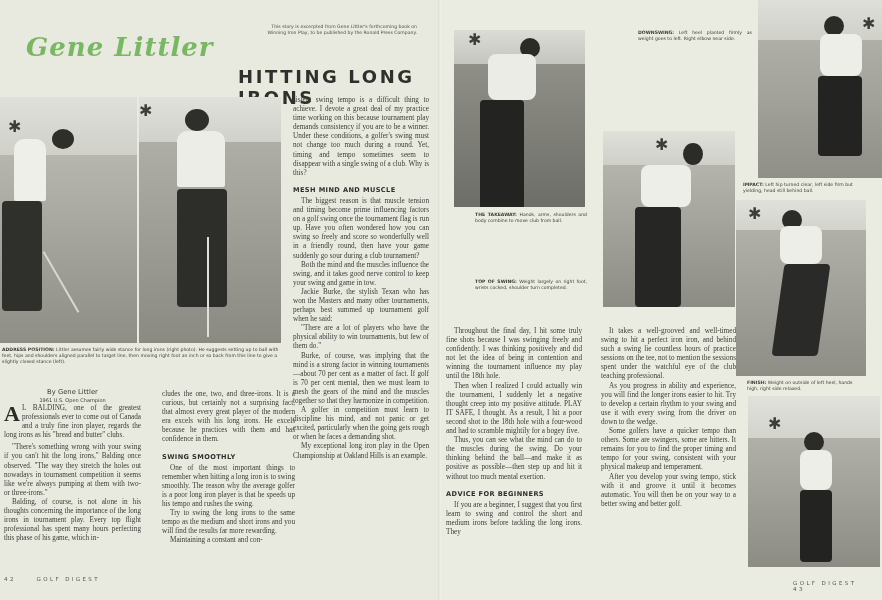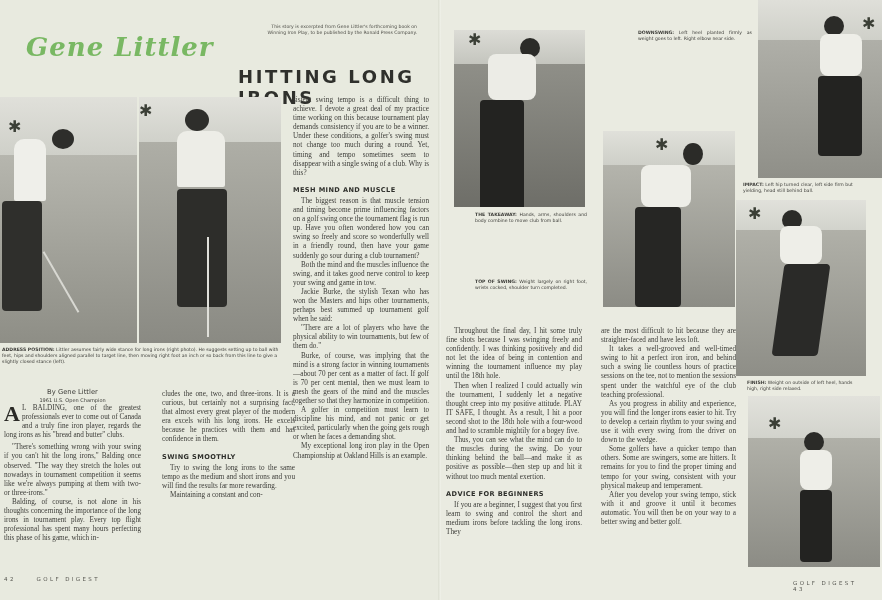--- a/index.html
+++ b/index.html
@@ -65,30 +65,31 @@
     <div class="byline">By Gene Littler</div>
     <div class="byline2">1961 U.S. Open Champion</div>
     <p class="noindent"><span class="dropcap">A</span><span>L BALDING, one of the greatest professionals ever to come out of Canada and a truly fine iron player, regards the long irons as his "bread and butter" clubs.</span></p>
     <p style="margin-top:3px;">"There's something wrong with your swing if you can't hit the long irons," Balding once observed. "The way they stretch the holes out nowadays in tournament competition it seems like we're always pumping at them with two- or three-irons."</p>
     <p>Balding, of course, is not alone in his thoughts concerning the importance of the long irons in tournament play. Every top flight professional has spent many hours perfecting this phase of his game, which in-</p>
   </div>
 
   <div class="abs col" style="left:162px;top:390px;width:133px;">
     <p class="noindent">cludes the one, two, and three-irons. It is a curious, but certainly not a surprising fact, that almost every great player of the modern era excels with his long irons. He excels because he practices with them and has confidence in them.</p>
     <div class="sub">SWING SMOOTHLY</div>
+    <p>One of the most important things to remember when hitting a long iron is to swing smoothly. The reason why the average golfer is a poor long iron player is that he speeds up his tempo and rushes the swing.</p>
     <p>Try to swing the long irons to the same tempo as the medium and short irons and you will find the results far more rewarding.</p>
     <p>Maintaining a constant and con-</p>
   </div>
 
   <div class="abs col" style="left:293px;top:96px;width:136px;">
     <p class="noindent">sistent swing tempo is a difficult thing to achieve. I devote a great deal of my practice time working on this because tournament play demands consistency if you are to be a winner. Under these conditions, a golfer's swing must not change too much during a round. Yet, timing and tempo sometimes seem to disappear with a single swing of a club. Why is this?</p>
     <div class="sub">MESH MIND AND MUSCLE</div>
     <p>The biggest reason is that muscle tension and timing become prime influencing factors on a golf swing once the tournament flag is run up. Have you often wondered how you can swing so freely and score so wonderfully well in a friendly round, then have your game suddenly go sour during a club tournament?</p>
     <p>Both the mind and the muscles influence the swing, and it takes good nerve control to keep your swing and game in tow.</p>
-    <p>Jackie Burke, the stylish Texan who has won the Masters and hips other tournaments, perhaps best summed up tournament golf when he said:</p>
+    <p>Jackie Burke, the stylish Texan who has won the Masters and many other tournaments, perhaps best summed up tournament golf when he said:</p>
     <p>"There are a lot of players who have the physical ability to win tournaments, but few of them do."</p>
     <p>Burke, of course, was implying that the mind is a strong factor in winning tournaments—about 70 per cent as a matter of fact. If golf is 70 per cent mental, then we must learn to mesh the gears of the mind and the muscles together so that they harmonize in competition.</p>
     <p>A golfer in competition must learn to discipline his mind, and not panic or get excited, particularly when the going gets rough or when he faces a demanding shot.</p>
     <p>My exceptional long iron play in the Open Championship at Oakland Hills is an example.</p>
   </div>
 
   <div class="abs folio" style="left:4px;top:576px;">
     <span>42</span>
     &nbsp;&nbsp;&nbsp;
     <span>GOLF DIGEST</span>
@@ -165,21 +166,20 @@
 
   <div class="abs col" style="left:5px;top:327px;width:136px;">
     <p>Throughout the final day, I hit some truly fine shots because I was swinging freely and confidently. I was thinking positively and did not let the idea of being in contention and winning the tournament influence my play until the 18th hole.</p>
     <p>Then when I realized I could actually win the tournament, I suddenly let a negative thought creep into my positive attitude. PLAY IT SAFE, I thought. As a result, I hit a poor second shot to the 18th hole with a four-wood and had to scramble mightily for a bogey five.</p>
     <p>Thus, you can see what the mind can do to the muscles during the swing. Do your thinking behind the ball—and make it as positive as possible—then step up and hit it without too much mental exertion.</p>
     <div class="sub">ADVICE FOR BEGINNERS</div>
     <p>If you are a beginner, I suggest that you first learn to swing and control the short and medium irons before tackling the long irons. They</p>
   </div>
 
   <div class="abs col" style="left:160px;top:327px;width:135px;">
-    <p class="noindent">are the most difficult to hit because they are straighter-faced and have less loft.</p>
     <p>It takes a well-grooved and well-timed swing to hit a perfect iron iron, and behind such a swing lie countless hours of practice sessions on the tee, not to mention the sessions spent under the watchful eye of the club teaching professional.</p>
     <p>As you progress in ability and experience, you will find the longer irons easier to hit. Try to develop a certain rhythm to your swing and use it with every swing from the driver on down to the wedge.</p>
     <p>Some golfers have a quicker tempo than others. Some are swingers, some are hitters. It remains for you to find the proper timing and tempo for your swing, consistent with your physical makeup and temperament.</p>
     <p>After you develop your swing tempo, stick with it and groove it until it becomes automatic. You will then be on your way to a better swing and better golf.</p>
   </div>
 
   <div class="abs folio" style="left:352px;top:580px;">
     <span>GOLF DIGEST</span>
     &nbsp;&nbsp;&nbsp;
     <span>43</span>

